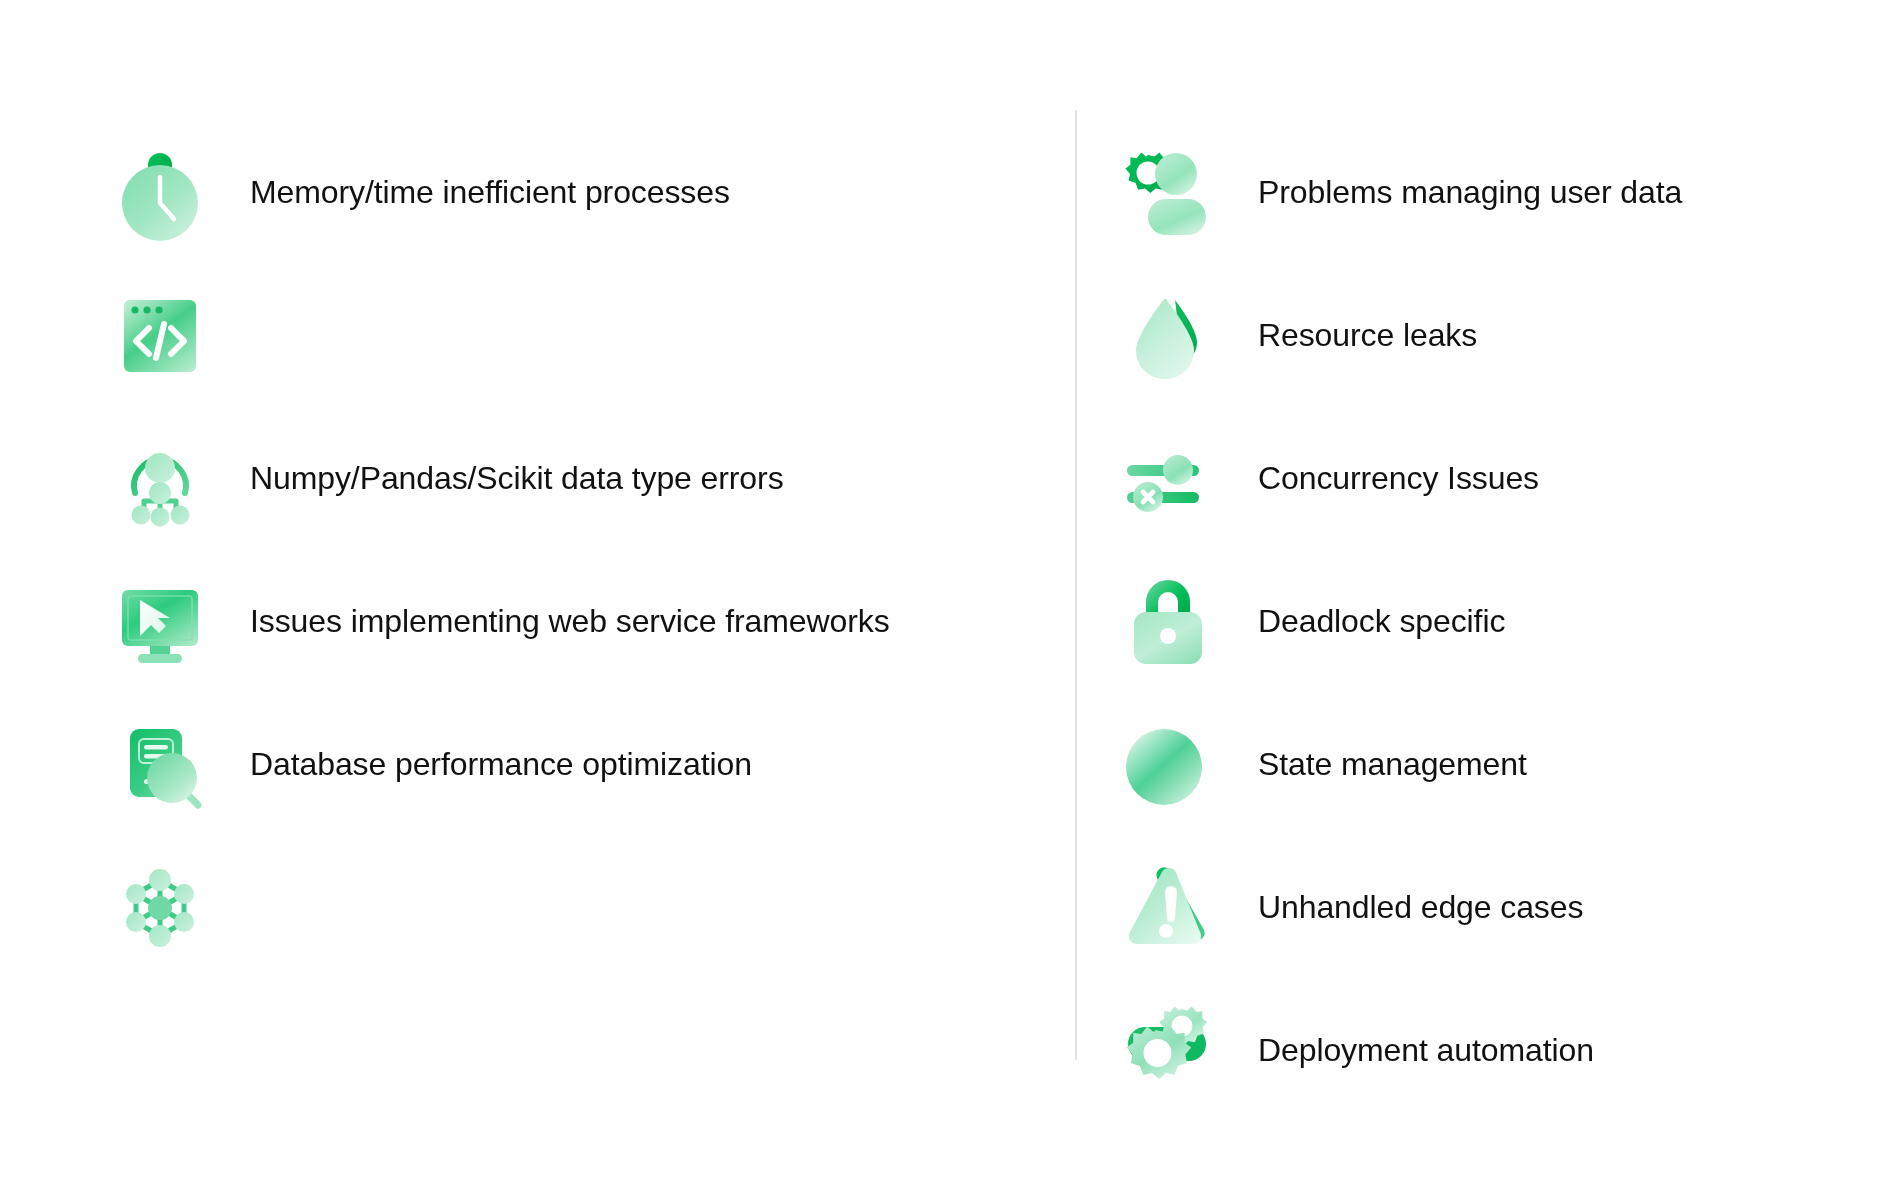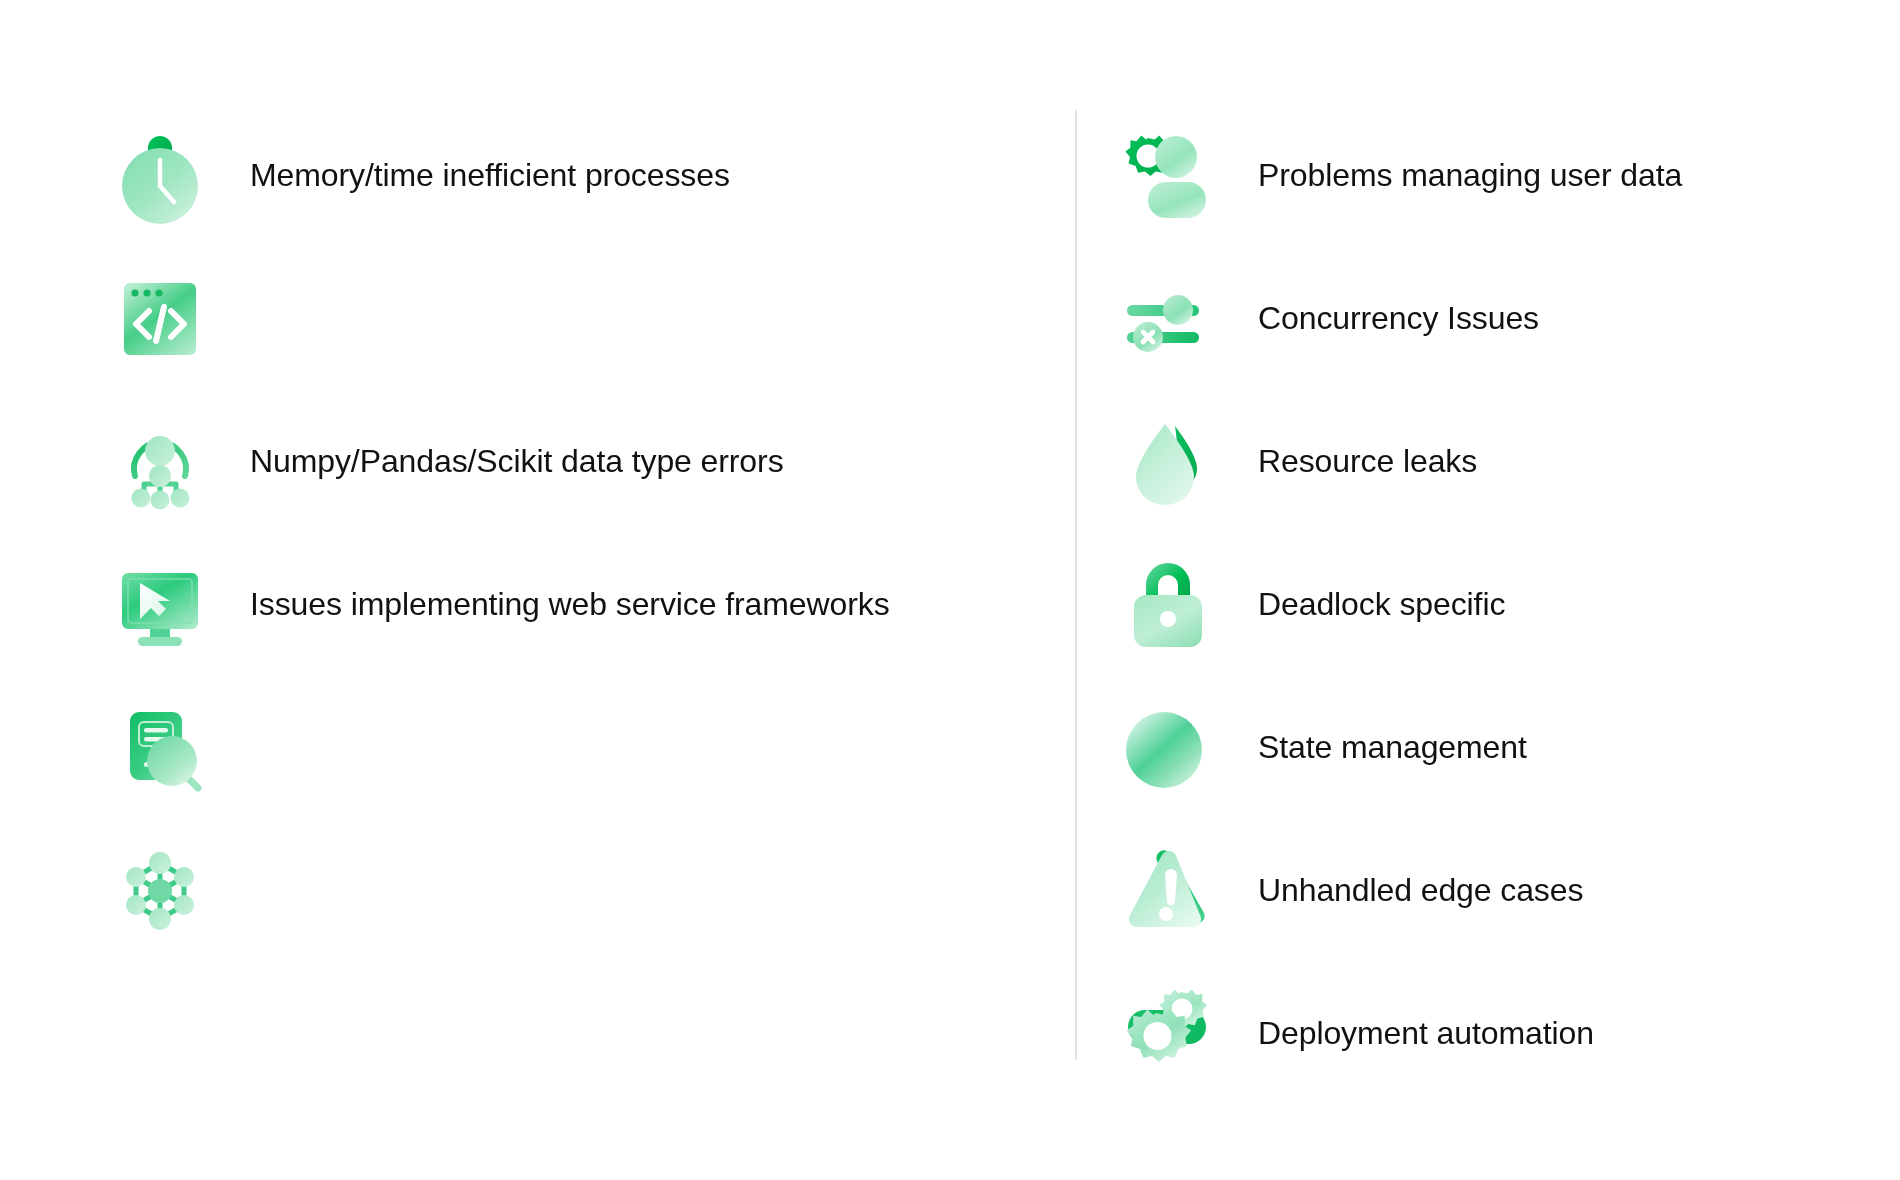--- a/index.html
+++ b/index.html
@@ -18,20 +18,21 @@
     width: 1900px;
     height: 1180px;
     box-sizing: border-box;
     display: flex;
     flex-direction: row;
     align-items: flex-start;
   }
   .column {
     position: relative;
     box-sizing: border-box;
+    margin-top: 17px;
   }
   .column-left {
     width: 1060px;
     padding-left: 112px;
     padding-top: 104px;
   }
   .column-right {
     width: 840px;
     padding-left: 60px;
     padding-top: 104px;
@@ -196,20 +197,21 @@
           </defs>
           <rect x="16" y="16" width="52" height="68" rx="9" fill="url(#gDoc)"></rect>
           <rect x="25" y="26" width="34" height="24" rx="5" fill="none" stroke="#bdf0d6" stroke-width="2"></rect>
           <rect x="30" y="32" width="24" height="4.5" rx="2.2" fill="#e6f9ef"></rect>
           <rect x="30" y="41" width="24" height="4.5" rx="2.2" fill="#e6f9ef"></rect>
           <rect x="30" y="66" width="24" height="5" rx="2.5" fill="#e6f9ef"></rect>
           <line x1="71" y1="79" x2="84" y2="92" stroke="#9ce5c0" stroke-width="7" stroke-linecap="round"></line>
           <circle cx="58" cy="65" r="25" fill="url(#gLens)"></circle>
         </svg>
       </span>
+      <span class="row-label label-left">Database performance optimization</span>
     </div>
 
     <div class="row">
       <span class="icon-slot">
         <svg width="92" height="104" viewBox="0 0 92 104">
           <defs>
             <linearGradient id="gHexNode" x1="0" y1="0" x2="1" y2="1">
               <stop offset="0%" stop-color="#a2e7c4"></stop>
               <stop offset="100%" stop-color="#cbf0dd"></stop>
             </linearGradient>
@@ -265,20 +267,41 @@
           <rect x="26" y="58" width="58" height="36" rx="18" fill="url(#gUser)"></rect>
         </svg>
       </span>
       <span class="row-label label-right">Problems managing user data</span>
     </div>
 
     <div class="row">
       <span class="icon-slot">
         <svg width="92" height="104" viewBox="0 0 92 104">
           <defs>
+            <linearGradient id="gDropDark" x1="0" y1="0" x2="1" y2="1">
+              <stop offset="0%" stop-color="#12c166"></stop>
+              <stop offset="100%" stop-color="#00a94c"></stop>
+            </linearGradient>
+            <linearGradient id="gDropLight" x1="0.2" y1="0.05" x2="0.85" y2="1">
+              <stop offset="0%" stop-color="#a9e9c7"></stop>
+              <stop offset="45%" stop-color="#c6f0db"></stop>
+              <stop offset="100%" stop-color="#e2f8ed"></stop>
+            </linearGradient>
+          </defs>
+          <path d="M53 16 C53 16 75 44 75 58 C75 71 65 80 53 80 C49 80 46 79 43 77 C55 70 58 50 53 16 Z" fill="url(#gDropDark)"></path>
+          <path d="M43 14 C43 14 72 50 72 66 C72 83 59 95 43 95 C27 95 14 83 14 66 C14 50 43 14 43 14 Z" fill="url(#gDropLight)"></path>
+        </svg>
+      </span>
+      <span class="row-label label-right">Resource leaks</span>
+    </div>
+
+    <div class="row">
+      <span class="icon-slot">
+        <svg width="92" height="104" viewBox="0 0 92 104">
+          <defs>
             <linearGradient id="gTrack1" x1="0" y1="0" x2="1" y2="0">
               <stop offset="0%" stop-color="#6bd8a3"></stop>
               <stop offset="100%" stop-color="#23c478"></stop>
             </linearGradient>
             <linearGradient id="gTrack2" x1="0" y1="0" x2="1" y2="0">
               <stop offset="0%" stop-color="#56d294"></stop>
               <stop offset="100%" stop-color="#11ba62"></stop>
             </linearGradient>
             <linearGradient id="gKnob" x1="0.2" y1="0" x2="0.9" y2="1">
               <stop offset="0%" stop-color="#b6ecd1"></stop>
@@ -287,41 +310,20 @@
             </linearGradient>
           </defs>
           <rect x="5" y="38" width="72" height="11" rx="5.5" fill="url(#gTrack1)"></rect>
           <circle cx="56" cy="43" r="15" fill="url(#gKnob)"></circle>
           <rect x="5" y="65" width="72" height="11" rx="5.5" fill="url(#gTrack2)"></rect>
           <circle cx="26" cy="70" r="15" fill="url(#gKnob)"></circle>
           <path d="M21 65 L31 75 M31 65 L21 75" stroke="#ffffff" stroke-width="4.6" stroke-linecap="round"></path>
         </svg>
       </span>
       <span class="row-label label-right">Concurrency Issues</span>
-    </div>
-
-    <div class="row">
-      <span class="icon-slot">
-        <svg width="92" height="104" viewBox="0 0 92 104">
-          <defs>
-            <linearGradient id="gDropDark" x1="0" y1="0" x2="1" y2="1">
-              <stop offset="0%" stop-color="#12c166"></stop>
-              <stop offset="100%" stop-color="#00a94c"></stop>
-            </linearGradient>
-            <linearGradient id="gDropLight" x1="0.2" y1="0.05" x2="0.85" y2="1">
-              <stop offset="0%" stop-color="#a9e9c7"></stop>
-              <stop offset="45%" stop-color="#c6f0db"></stop>
-              <stop offset="100%" stop-color="#e2f8ed"></stop>
-            </linearGradient>
-          </defs>
-          <path d="M53 16 C53 16 75 44 75 58 C75 71 65 80 53 80 C49 80 46 79 43 77 C55 70 58 50 53 16 Z" fill="url(#gDropDark)"></path>
-          <path d="M43 14 C43 14 72 50 72 66 C72 83 59 95 43 95 C27 95 14 83 14 66 C14 50 43 14 43 14 Z" fill="url(#gDropLight)"></path>
-        </svg>
-      </span>
-      <span class="row-label label-right">Resource leaks</span>
     </div>
 
     <div class="row">
       <span class="icon-slot">
         <svg width="92" height="104" viewBox="0 0 92 104">
           <defs>
             <linearGradient id="gShackle" x1="0" y1="0" x2="1" y2="1">
               <stop offset="0%" stop-color="#51d293"></stop>
               <stop offset="55%" stop-color="#00bd55"></stop>
               <stop offset="100%" stop-color="#00a84b"></stop>

